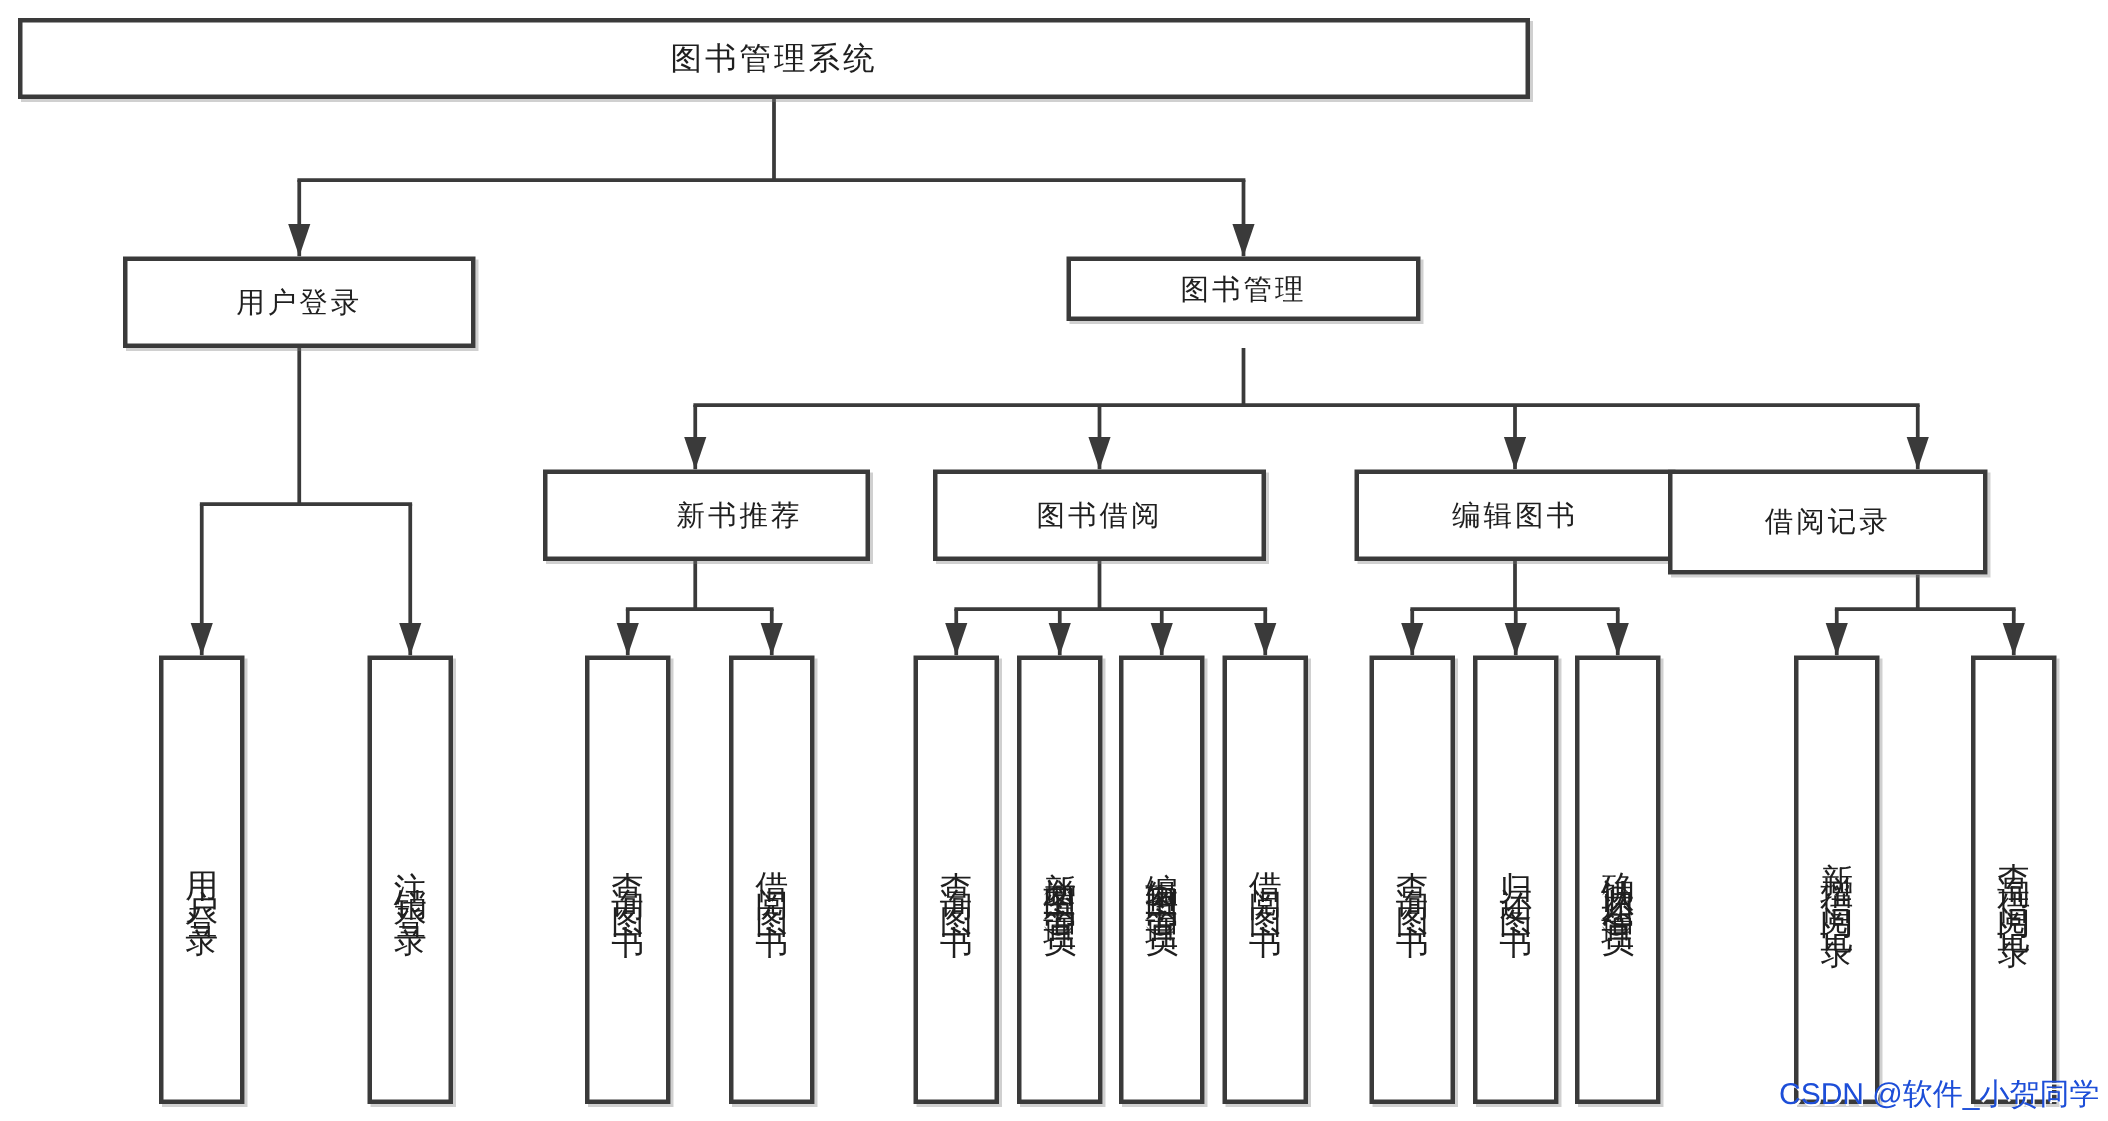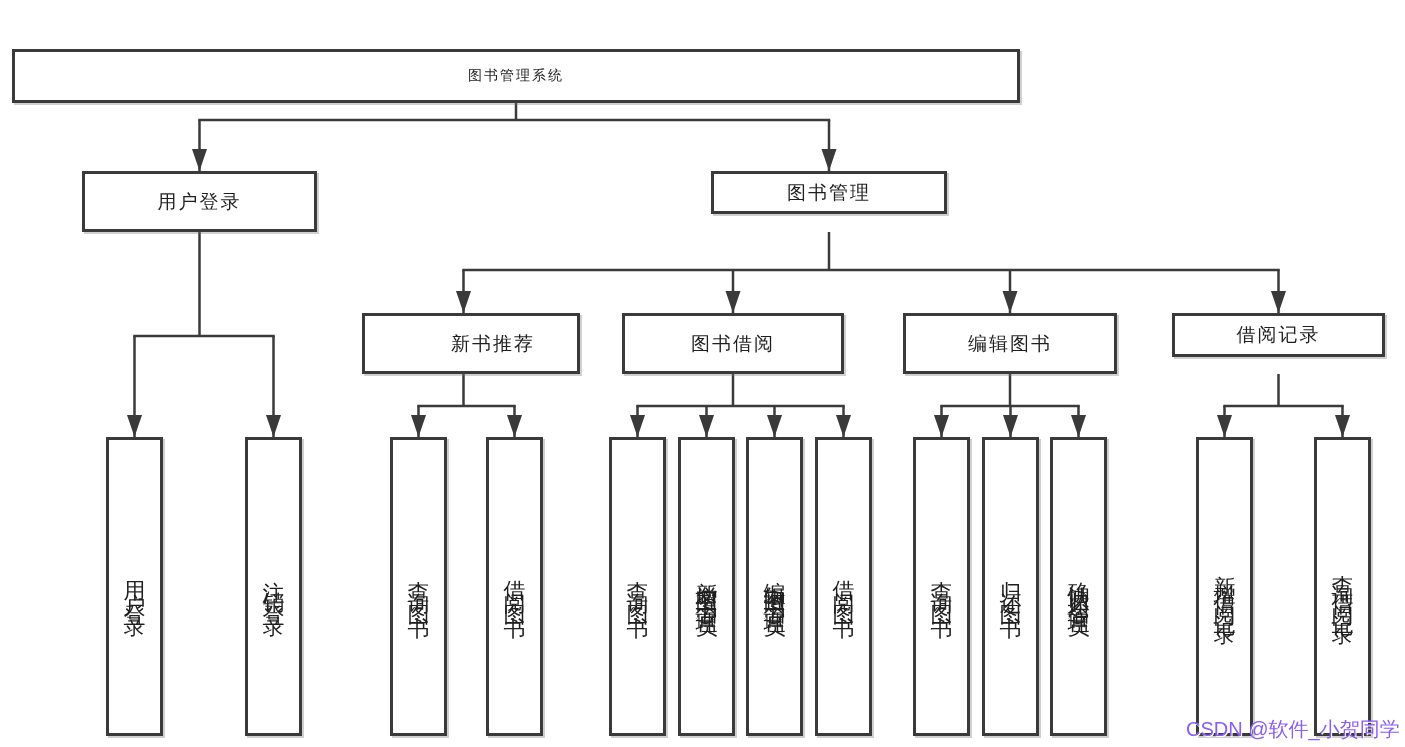--- a/index.html
+++ b/index.html
@@ -15,40 +15,40 @@
     position:absolute;
     z-index:2;
     background:#ffffff;
     border:3px solid #3a3a3a;
     box-shadow:2px 2px 0 rgba(120,120,120,0.35);
     display:flex;align-items:center;justify-content:center;
     box-sizing:border-box;
     color:#1f1f1f;
   }
   .hbox{font-size:19px;letter-spacing:2px;}
-  .root{font-size:14px;margin-top:37px;}
+  .root{font-size:21px;}
   .vbox{
     top:437px;width:57px;height:299px;
     font-size:22px;
   }
   .vbox .vtext{
     writing-mode:vertical-rl;
     letter-spacing:12px;
     line-height:1;
     white-space:nowrap;
   }
   .vbox .vtext.med{letter-spacing:10px;}
   .vbox .vtext.long{letter-spacing:5px;}
   .watermark{
     position:absolute;
     z-index:3;
     left:1186px;top:716px;
     width:205px;
     font-size:20px;
-    color:#8b5cf6;
+    color:#1d4ed8;
     text-shadow:1px 1px 0 #ffffff;
     white-space:nowrap;
   }
 </style>
 </head>
 <body>
 
 <div class="canvas">
 
   <svg class="connectors" width="1405" height="747" viewBox="0 0 1405 747">
@@ -112,21 +112,21 @@
 
   <div class="box hbox" style="left:362px;top:313px;width:218px;height:61px;padding-left:44px;">
     <span>新书推荐</span>
   </div>
   <div class="box hbox" style="left:622px;top:313px;width:222px;height:61px;">
     <span>图书借阅</span>
   </div>
   <div class="box hbox" style="left:903px;top:313px;width:214px;height:61px;">
     <span>编辑图书</span>
   </div>
-  <div class="box hbox" style="left:1172px;top:313px;width:213px;height:44px;">
+  <div class="box hbox" style="left:1112px;top:313px;width:213px;height:70px;">
     <span>借阅记录</span>
   </div>
 
   <div class="box vbox" style="left:106px;">
     <span class="vtext">用户登录</span>
   </div>
   <div class="box vbox" style="left:245px;">
     <span class="vtext">注销登录</span>
   </div>
 

